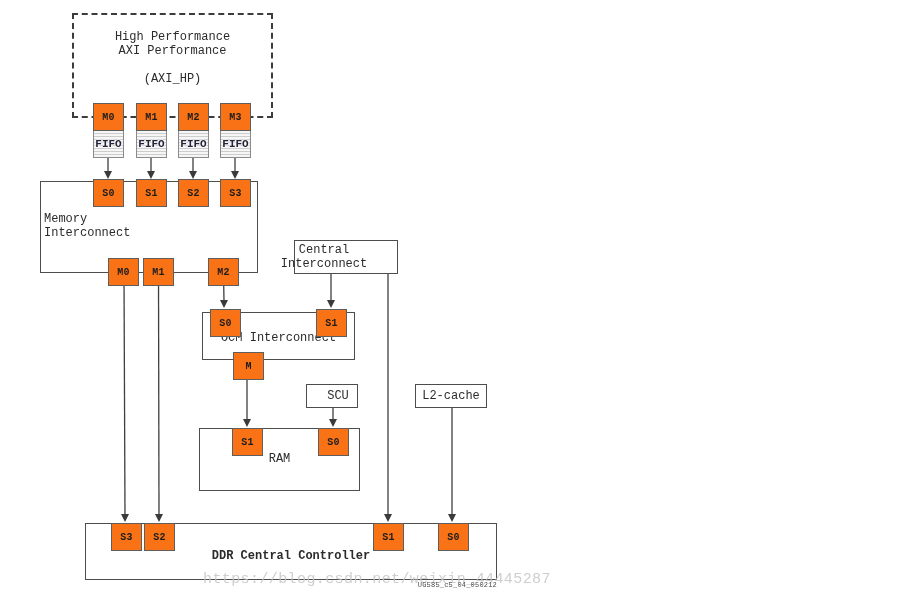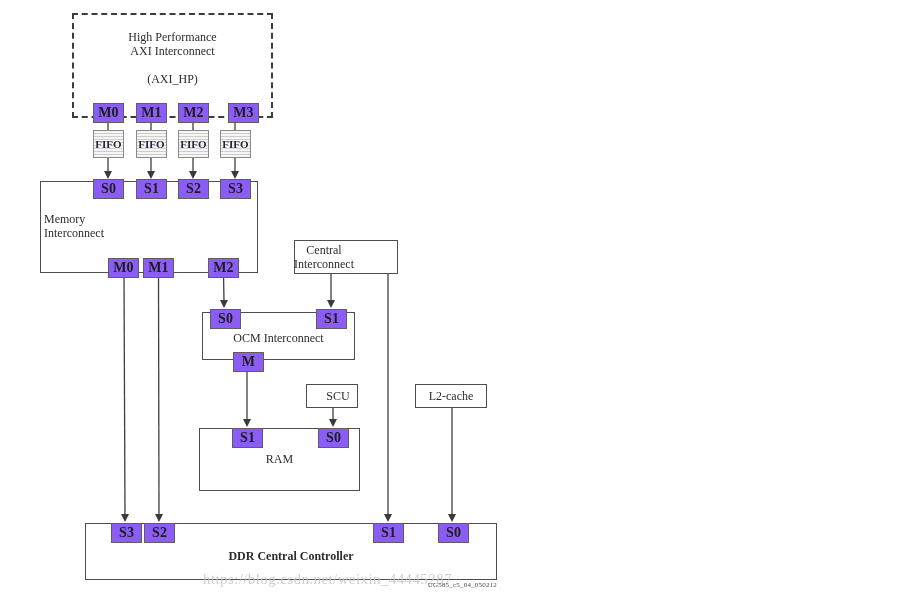--- a/index.html
+++ b/index.html
@@ -1,32 +1,32 @@
 <!DOCTYPE html>
 <html><head>
 <meta charset="utf-8">
 <style>
   html,body{margin:0;padding:0;background:#fff;}
   #canvas{
     position:relative;width:918px;height:608px;background:#ffffff;overflow:hidden;
-    font-family:Liberation Serif, serif;
+    font-family:Liberation Mono, monospace;
   }
   svg.wires{position:absolute;left:0;top:0;z-index:1;pointer-events:none;}
   .box{
     position:absolute;border:1.5px solid #4d4d4d;background:#ffffff;
     box-sizing:border-box;z-index:2;
   }
   .dashedbox{
     position:absolute;border:2px dashed #3c3c3c;background:transparent;
     box-sizing:border-box;z-index:2;
   }
   .port{
-    position:absolute;width:31px;height:20px;border:1.4px solid #5e5e5e;background:#8b5cf6;
+    position:absolute;width:31px;height:28px;border:1.4px solid #5e5e5e;background:#f97316;
     box-sizing:border-box;z-index:4;display:flex;align-items:center;justify-content:center;
-    font-size:14px;font-weight:600;color:#1d1d1d;letter-spacing:0.2px;
+    font-size:10px;font-weight:600;color:#1d1d1d;letter-spacing:0.2px;
   }
   .fifo{
     position:absolute;width:31px;height:28px;border:1.6px solid #8a8a8a;box-sizing:border-box;
     background:repeating-linear-gradient(180deg,#f6f6f6 0px,#f6f6f6 2px,#cccccc 2px,#cccccc 3px);
     z-index:3;display:flex;align-items:center;justify-content:center;
     font-size:11px;font-weight:700;color:#23233a;
     text-shadow:0 0 2px #fff,0 0 2px #fff,0 0 2px #fff;
   }
   .lbl{position:absolute;font-size:12px;color:#2b2b2b;line-height:14px;z-index:3;}
   .center{text-align:center;}
@@ -96,27 +96,27 @@
       <polygon points="329,419 337,419 333,427"></polygon>
       <polygon points="448,514 456,514 452,522"></polygon>
       <polygon points="121,514 129,514 125,522"></polygon>
       <polygon points="155,514 163,514 159,522"></polygon>
     </g>
   </svg>
 
   <div class="dashedbox" style="left:72px;top:13px;width:201px;height:105px;"></div>
   <div class="lbl center" style="left:72px;top:30px;width:201px;">
     <div>High Performance</div>
-    <div>AXI Interconnect</div>
+    <div>AXI Performance</div>
   </div>
   <div class="lbl center" style="left:72px;top:72px;width:201px;">(AXI_HP)</div>
   <div class="port" style="left:93px;top:103px;">M0</div>
   <div class="port" style="left:136px;top:103px;">M1</div>
   <div class="port" style="left:178px;top:103px;">M2</div>
-  <div class="port" style="left:228px;top:103px;">M3</div>
+  <div class="port" style="left:220px;top:103px;">M3</div>
 
   <div class="fifo" style="left:93px;top:130px;">FIFO</div>
   <div class="fifo" style="left:136px;top:130px;">FIFO</div>
   <div class="fifo" style="left:178px;top:130px;">FIFO</div>
   <div class="fifo" style="left:220px;top:130px;">FIFO</div>
 
   <div class="box" style="left:40px;top:181px;width:218px;height:92px;"></div>
   <div class="lbl" style="left:44px;top:212px;">
     <div>Memory</div>
     <div>Interconnect</div>

